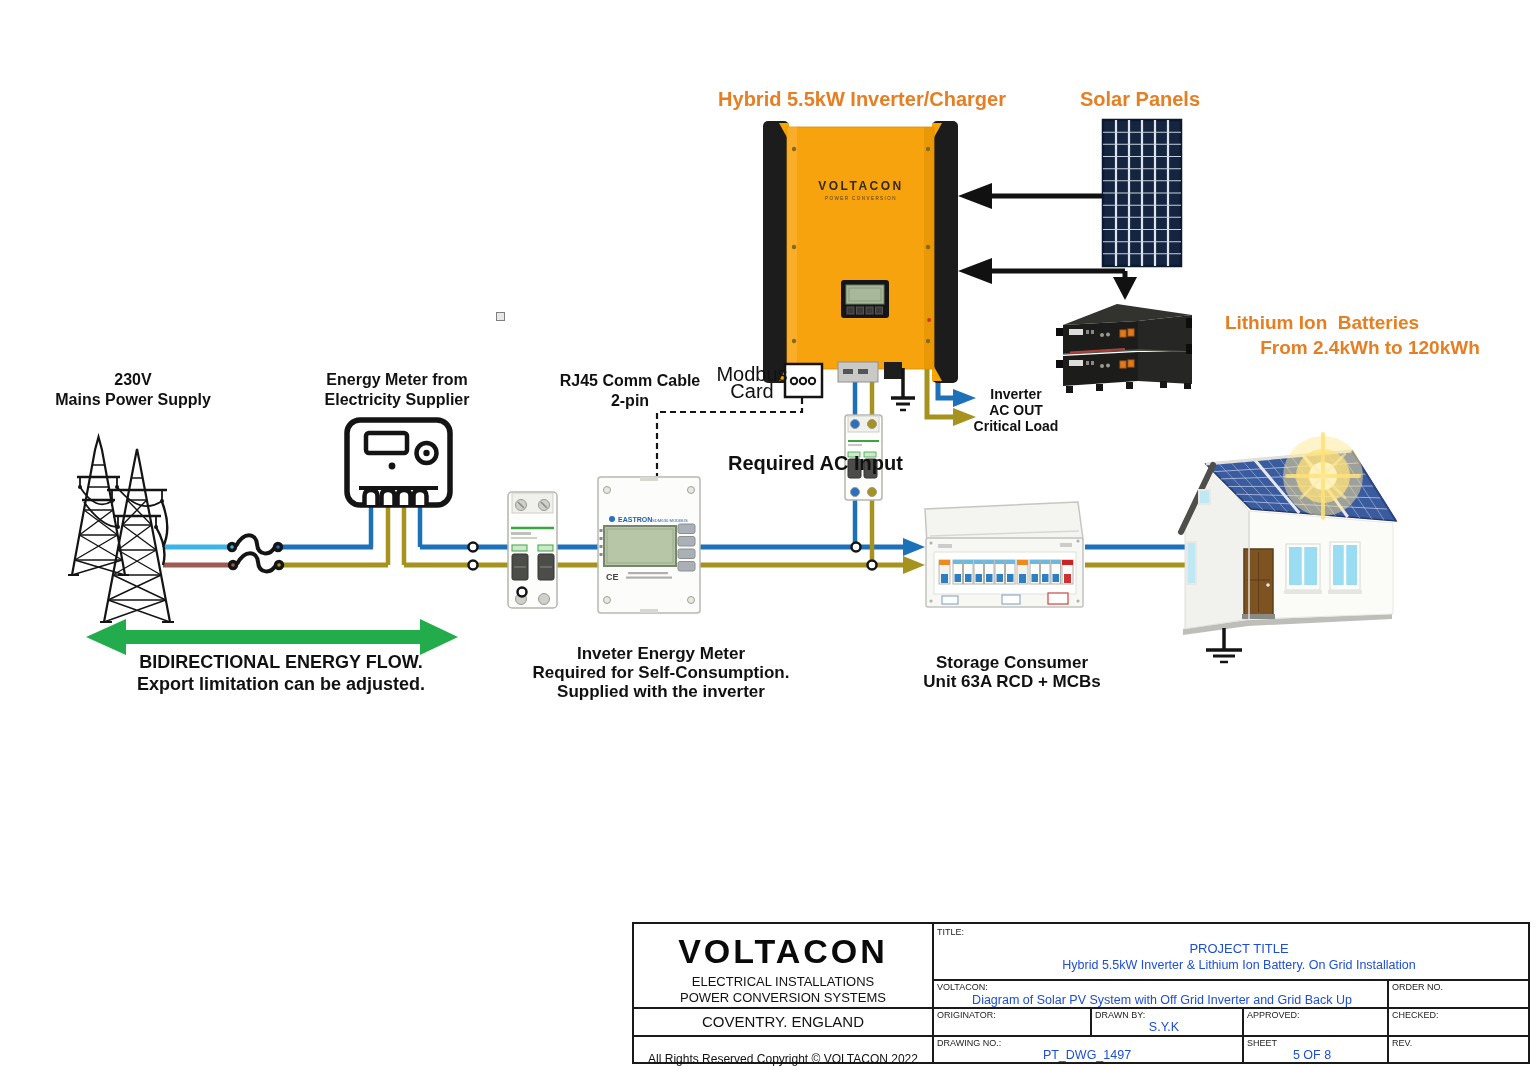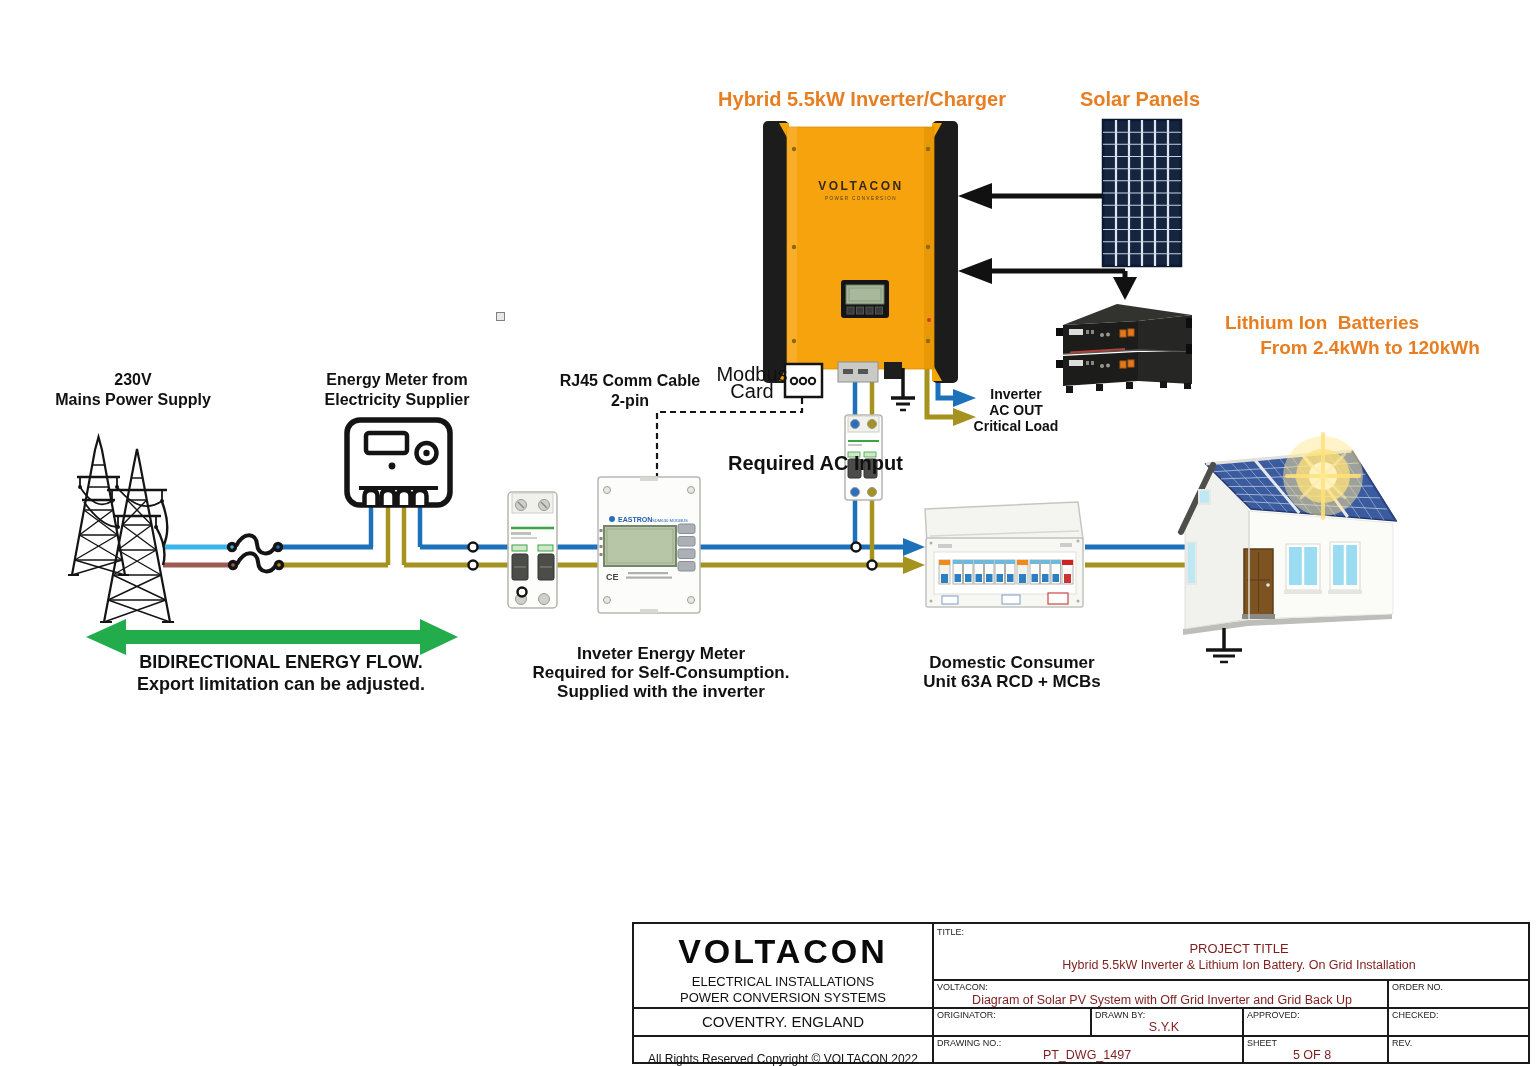--- a/index.html
+++ b/index.html
@@ -15,21 +15,21 @@
   .t18{font-size:18px;}
   .t17{font-size:17px;}
   .t16{font-size:16px;text-align:right;}
   .t15{font-size:20px;}
   .t14{font-size:14px;}
   svg text{font-family:"Liberation Sans","DejaVu Sans",sans-serif;}
   
   #tblock{position:absolute;left:632px;top:922px;width:894px;height:138px;border:2px solid #1a1a1a;}
   .tb-line{position:absolute;background:#1a1a1a;}
   .tb-lab{position:absolute;font-size:9px;color:#222;}
-  .tb-val{position:absolute;font-size:12.5px;color:#7f1d1d;white-space:pre;}
+  .tb-val{position:absolute;font-size:12.5px;color:#1d4ed8;white-space:pre;}
   .mark-square{position:absolute;left:496px;top:312px;width:7px;height:7px;border:1.5px solid #808080;background:#e8e8e8;}
 </style>
 </head>
 <body>
 
 <div id="stage">
 
 <svg width="1536" height="1066" viewBox="0 0 1536 1066" style="position:absolute;left:0;top:0">
 
   <g fill="none" stroke-linecap="butt">
@@ -442,21 +442,21 @@
 <div class="lbl ctr b t14" style="left:1016px;top:402px">AC OUT</div>
 <div class="lbl ctr b t14" style="left:1016px;top:418px">Critical Load</div>
 
 <div class="lbl ctr b t18" style="left:281px;top:652px">BIDIRECTIONAL ENERGY FLOW.</div>
 <div class="lbl ctr b t18" style="left:281px;top:674px">Export limitation can be adjusted.</div>
 
 <div class="lbl ctr b t17" style="left:661px;top:644px">Inveter Energy Meter</div>
 <div class="lbl ctr b t17" style="left:661px;top:663px">Required for Self-Consumption.</div>
 <div class="lbl ctr b t17" style="left:661px;top:682px">Supplied with the inverter</div>
 
-<div class="lbl ctr b t17" style="left:1012px;top:653px">Domestic Consumer</div>
+<div class="lbl ctr b t17" style="left:1012px;top:653px">Storage Consumer</div>
 <div class="lbl ctr b t17" style="left:1012px;top:672px">Unit 63A RCD + MCBs</div>
 
 <div class="mark-square"></div>
 
 <div id="tblock">
   <div class="tb-line" style="left:298px;top:0;width:1.5px;height:138px"></div>
   <div class="tb-line" style="left:298px;top:55px;width:596px;height:1.5px"></div>
   <div class="tb-line" style="left:0;top:83px;width:894px;height:1.5px"></div>
   <div class="tb-line" style="left:0;top:111px;width:894px;height:1.5px"></div>
   <div class="tb-line" style="left:753px;top:55px;width:1.5px;height:83px"></div>

